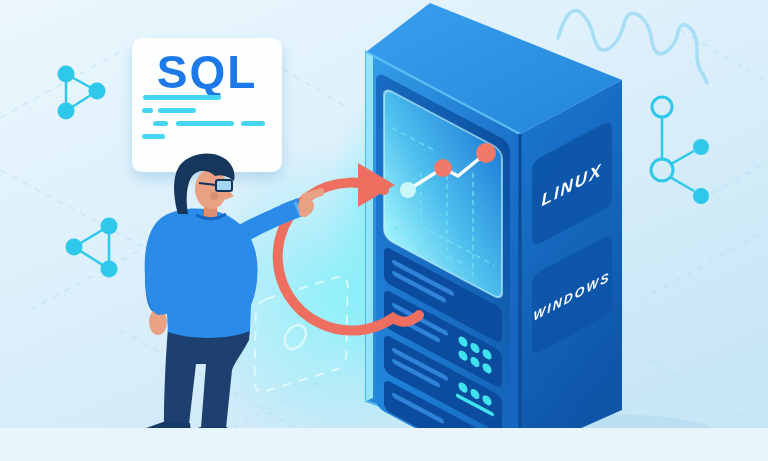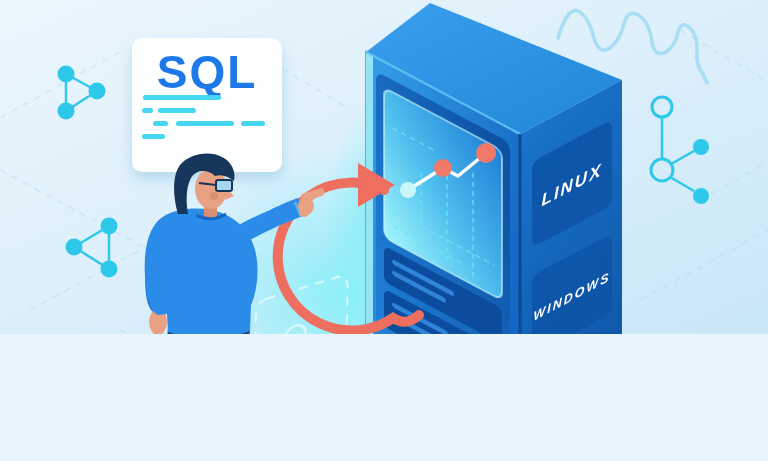--- a/index.html
+++ b/index.html
@@ -1,16 +1,16 @@
 <!DOCTYPE html>
 <html><head>
 <meta charset="utf-8">
 <style>
   html,body{margin:0;padding:0;background:#e9f5fc;}
-  #stage{width:768px;height:334px;position:relative;overflow:hidden;font-family:"Liberation Sans",sans-serif;}
+  #stage{width:768px;height:428px;position:relative;overflow:hidden;font-family:"Liberation Sans",sans-serif;}
   svg{display:block;}
   text{font-family:"Liberation Sans","DejaVu Sans",sans-serif;}
   .sql-title{font-weight:bold;font-size:46px;fill:#1d79e8;letter-spacing:2px;}
   .side-label{font-weight:bold;font-style:italic;fill:#ffffff;letter-spacing:2px;}
 </style>
 </head>
 <body>
 
 <div id="stage">
 <svg width="768" height="461" viewBox="0 0 768 461" xmlns="http://www.w3.org/2000/svg">

